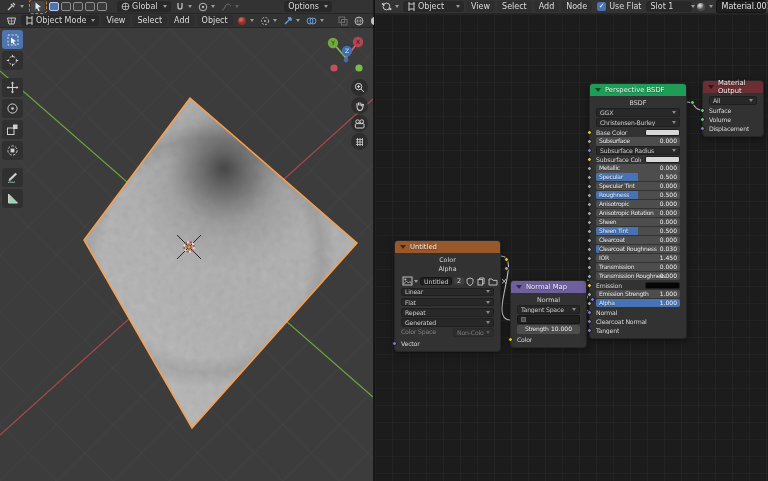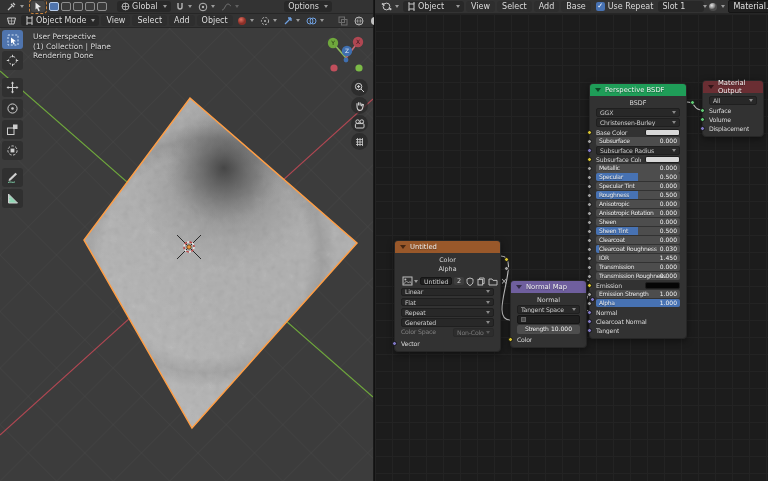--- a/index.html
+++ b/index.html
@@ -300,25 +300,20 @@
           <circle cx="347" cy="23" r="5.2" fill="#3f6fb0"></circle>
           <text x="333" y="17.2" text-anchor="middle" fill="#243311">Y</text>
           <text x="358" y="16.2" text-anchor="middle" fill="#33141a">X</text>
           <text x="347" y="25.2" text-anchor="middle" fill="#dfe8f4">Z</text>
           <circle cx="346" cy="32" r="2.4" fill="#3f6fb0"></circle>
           <circle cx="334" cy="40" r="3.6" fill="#c14f5c"></circle>
           <circle cx="359" cy="40" r="3.6" fill="#7cba47"></circle>
         </g>
       </svg>
 
-      <div class="vp-overlay-text">
-        <div>User Perspective</div>
-        <div>(1) Collection | Plane</div>
-        <div>Rendering Done</div>
-      </div>
 
       <div class="toolbar">
         <div class="tool active">
           <svg width="12" height="12">
               <rect x="1" y="1" width="10" height="10" fill="none" stroke="#cfe0f5" stroke-dasharray="2 1.6"></rect>
               <path d="M4 3.5 L9 7.2 L6.6 7.6 L7.8 10 L6.6 10.5 L5.5 8.2 L4 9.4 Z" fill="#fff"></path>
             </svg>
         </div>
         <div class="tool">
           <svg width="13" height="13">
@@ -405,24 +400,24 @@
         <svg width="9" height="9">
             <rect x="2" y="2" width="5" height="5" stroke="#c9c9c9" fill="none"></rect>
             <path d="M1 1 h2 M6 1 h2 M1 8 h2 M6 8 h2" stroke="#c9c9c9"></path>
           </svg>
         <span>Object</span>
           <i class="dd" style="margin-left:10px"></i>
       </span>
       <span class="menu">View</span>
       <span class="menu">Select</span>
       <span class="menu">Add</span>
-      <span class="menu">Base</span>
+      <span class="menu">Node</span>
       <span class="chk" style="margin:0 4px">
         <span class="chkbox">✓</span>
-        <span>Use Repeat</span>
+        <span>Use Flat</span>
       </span>
       <span class="btn" style="min-width:46px">
         <span>Slot 1</span>
           <span style="flex:1"></span>
           <i class="dd" style="margin-left:14px"></i>
       </span>
       <span class="ib">
         <svg width="10" height="10">
             <defs>
               <radialGradient id="msi" cx="35%" cy="30%">

